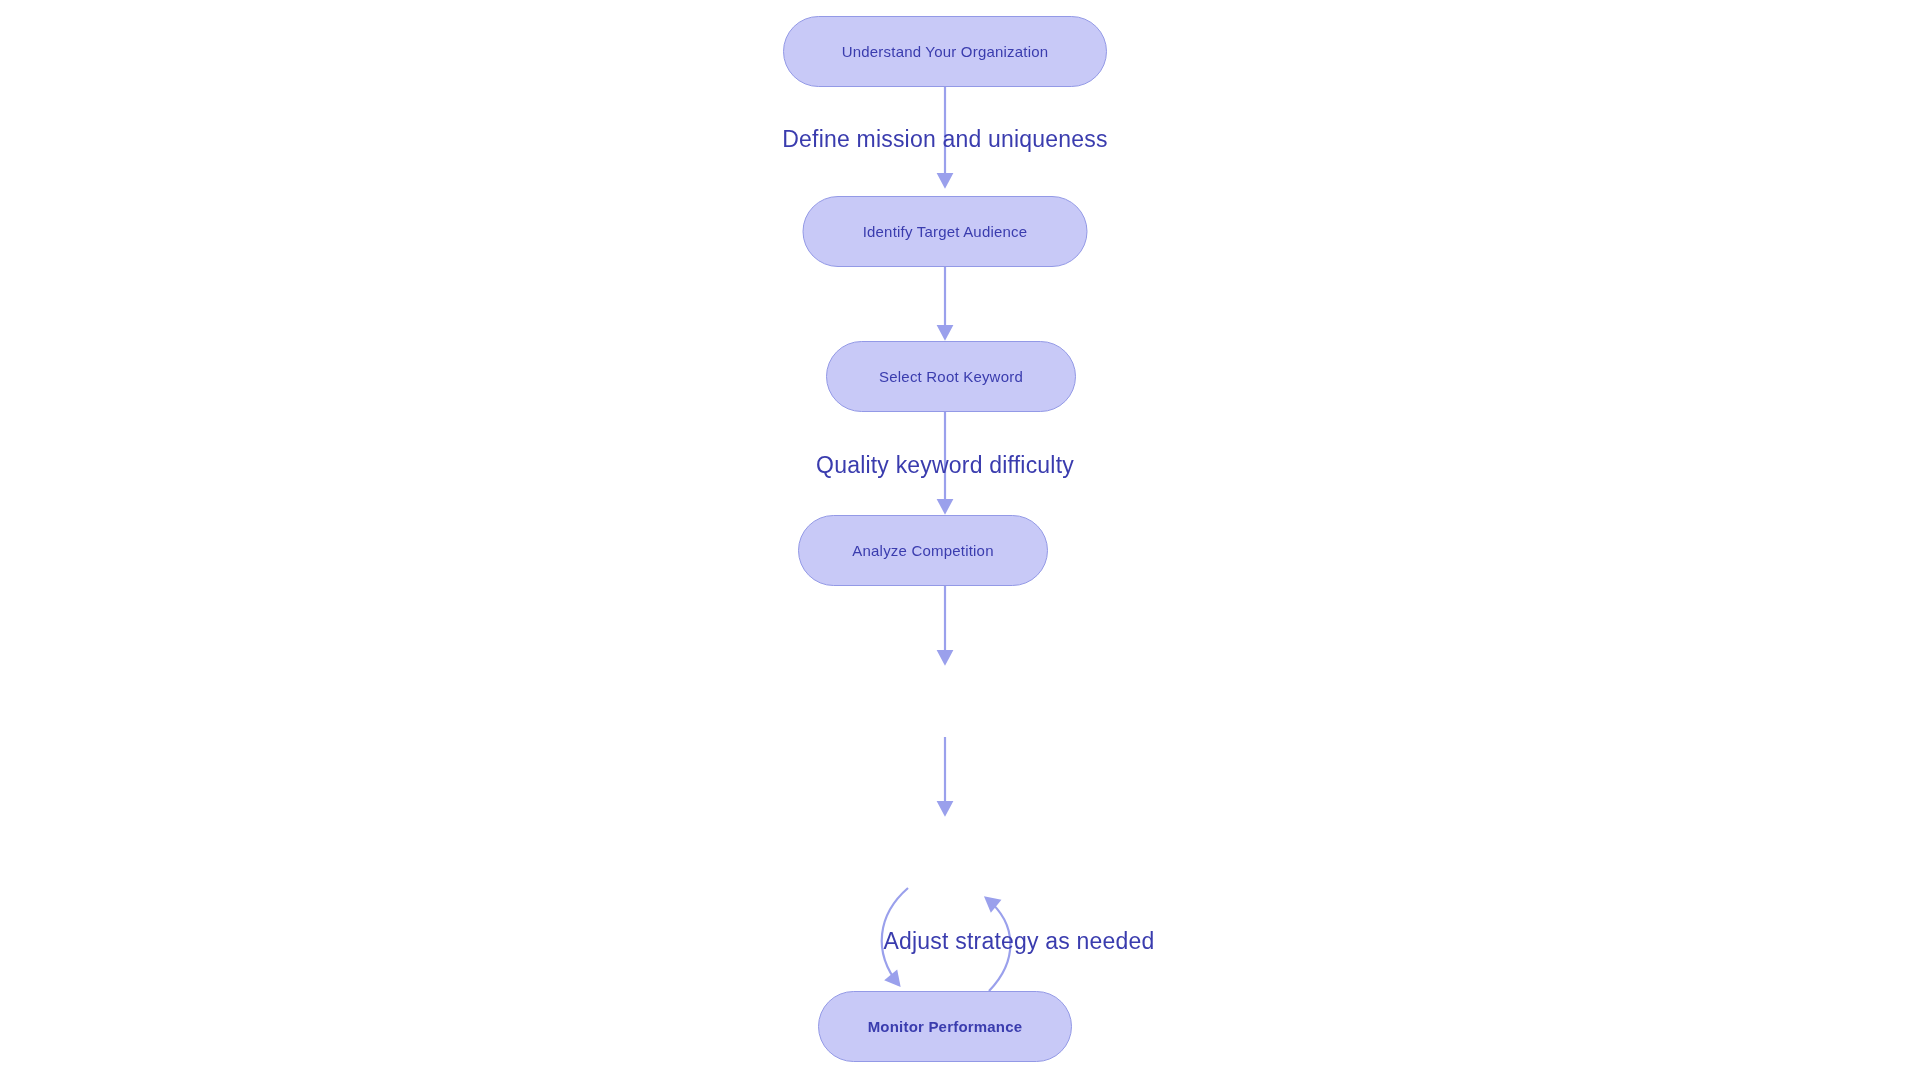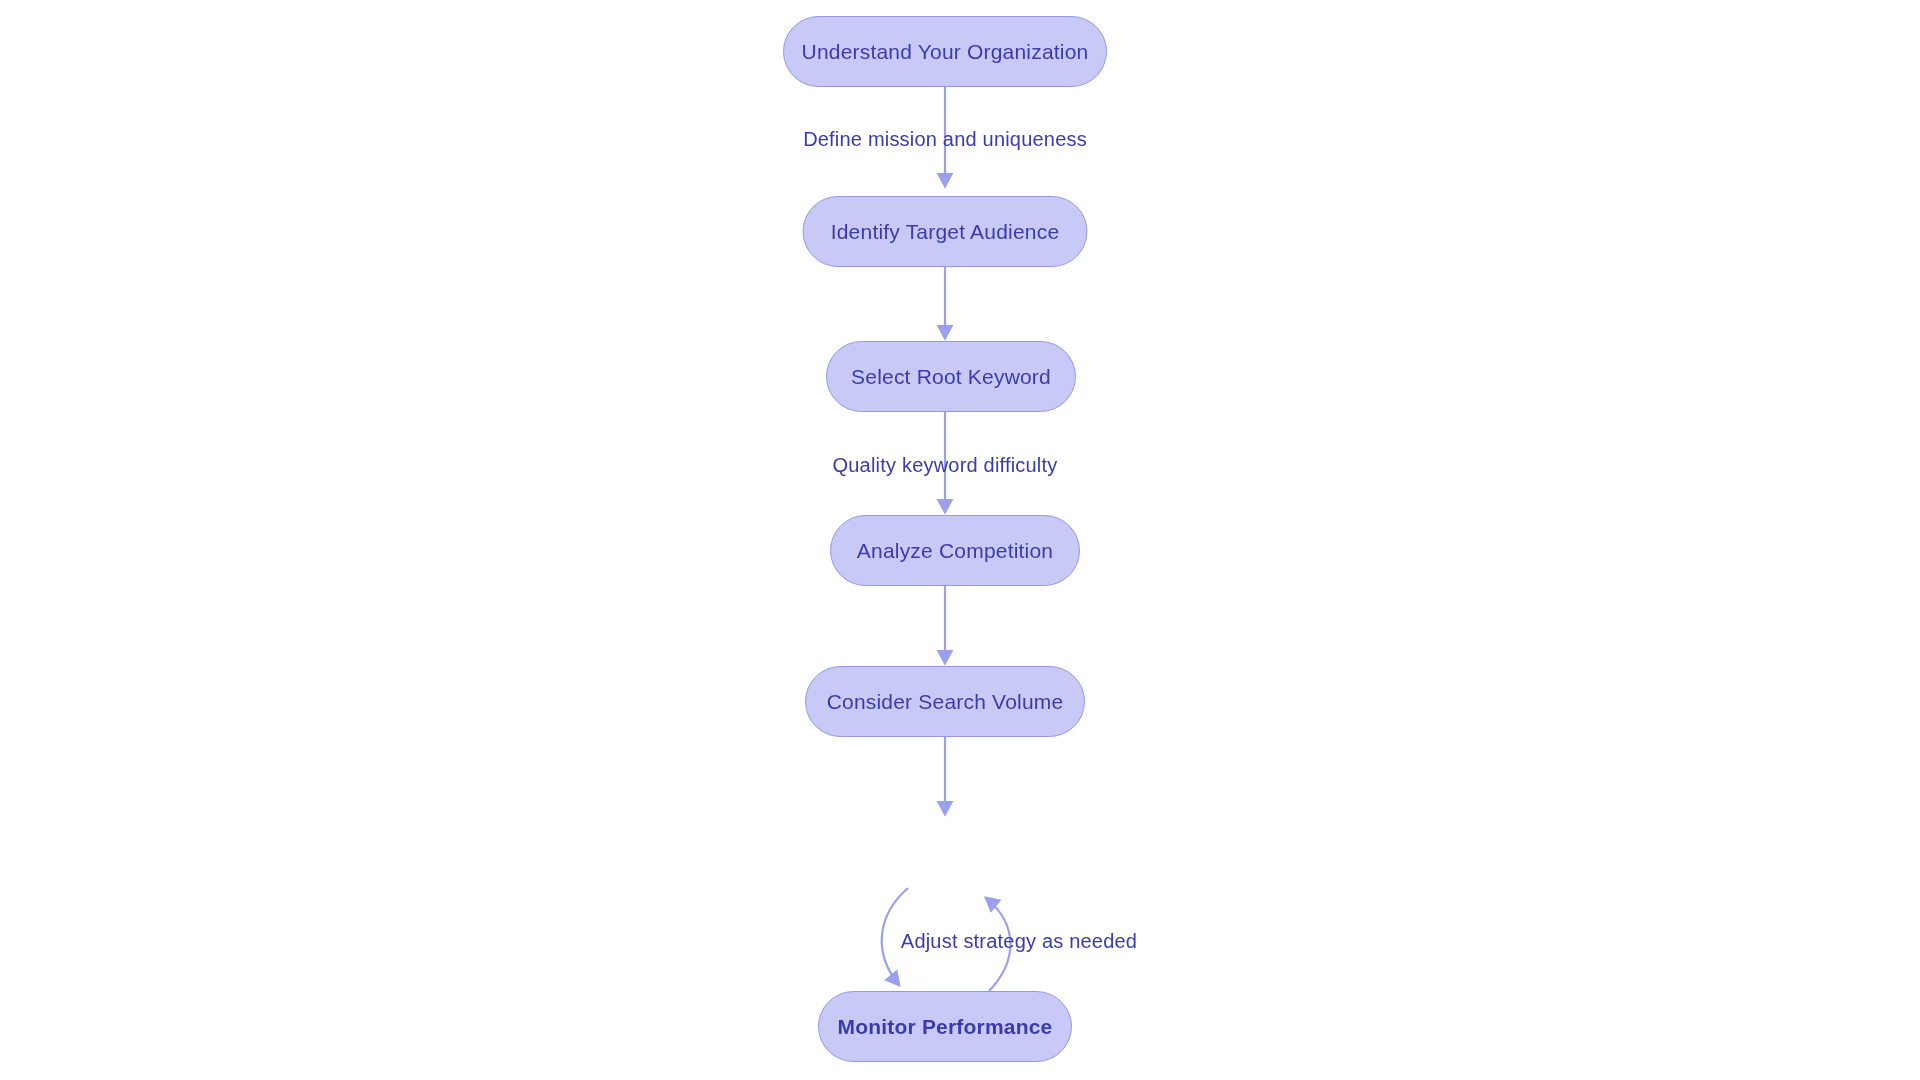--- a/index.html
+++ b/index.html
@@ -32,36 +32,36 @@
     fill:var(--edge);
   }
   .node{
     position:absolute;
     height:71px;
     border-radius:36px;
     background:var(--node-fill);
     border:1.5px solid var(--node-border);
     color:var(--node-text);
     display:flex;align-items:center;justify-content:center;
-    font-size:21px;
+    font-size:15px;
     letter-spacing:0.2px;
     transform:translateX(-50%);
     white-space:nowrap;
   }
   .n1{left:945px;top:16px;width:324px;}
   .n2{left:945px;top:196px;width:285px;}
   .n3{left:951px;top:341px;width:250px;}
-  .n4{left:955px;top:515px;width:250px;text-align:right;}
+  .n4{left:923px;top:515px;width:250px;text-align:right;}
   .n5{left:945px;top:666px;width:280px;}
   .n6{left:945px;top:817px;width:277px;}
   .n7{left:945px;top:991px;width:254px;font-weight:bold;}
   .edge-label{
     position:absolute;
     transform:translate(-50%,-50%);
-    font-size:20px;
+    font-size:23px;
     letter-spacing:0.2px;
     color:var(--label-text);
     white-space:nowrap;
   }
   .el1{left:945px;top:139px;}
   .el2{left:945px;top:465px;}
   .el3{left:1019px;top:941px;}
 </style>
 </head>
 <body>
@@ -88,23 +88,20 @@
   </div>
   <div class="node n2">
     <span>Identify Target Audience</span>
   </div>
   <div class="node n3">
     <span>Select Root Keyword</span>
   </div>
   <div class="node n4">
     <span>Analyze Competition</span>
   </div>
-  <div class="node n5">
-    <span>Consider Search Volume</span>
-  </div>
   <div class="node n7">
     <span>Monitor Performance</span>
   </div>
 
   <div class="edge-label el1">Define mission and uniqueness</div>
   <div class="edge-label el2">Quality keyword difficulty</div>
   <div class="edge-label el3">Adjust strategy as needed</div>
 
 </div>
 

